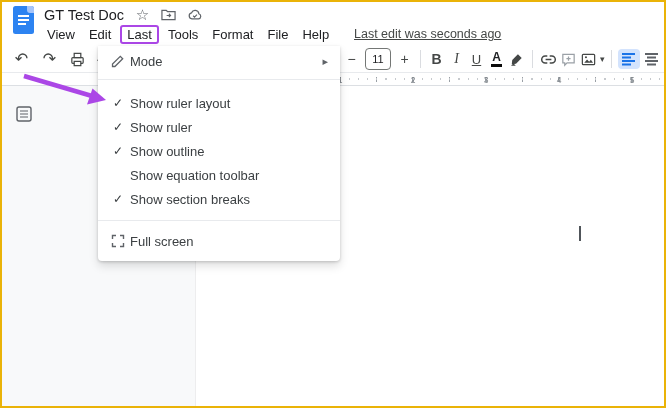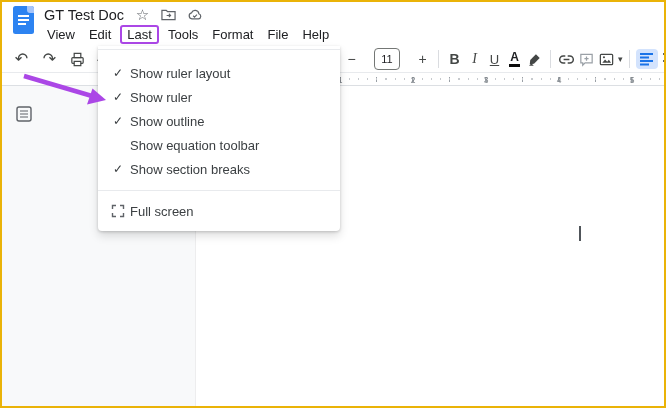--- a/index.html
+++ b/index.html
@@ -30,21 +30,21 @@
   
   .toolbar { position:absolute; left:0; top:44px; right:0; height:27px; background:#fff;
              border-bottom:1px solid #e8eaed; }
   .tb-left { position:absolute; left:10px; top:3px; display:flex; gap:9px; align-items:center; }
   .tb-right { position:absolute; left:340px; top:2px; display:flex; gap:1px; align-items:center; height:22px; }
   .tbtn { min-width:19px; height:20px; display:flex; align-items:center; justify-content:center;
           color:#444746; font-size:14px; border-radius:3px; position:relative; }
   .glyph-undo, .glyph-redo { font-size:16px; line-height:1; }
   .size-box { width:26px; height:22px; border:1px solid #747775; border-radius:4px;
               display:flex; align-items:center; justify-content:center; font-size:11px;
-              color:#202124; margin:0 12px; }
+              color:#202124; margin:0 3px; }
   .b-bold { font-weight:bold; font-size:14px; }
   .b-italic { font-style:italic; font-family:"Liberation Serif", serif; font-size:14px; }
   .b-under { text-decoration:underline; font-size:13px; }
   .a-color { display:flex; flex-direction:column; align-items:center; line-height:1; }
   .a-color .letter { font-size:12px; font-weight:bold; color:#202124; }
   .a-color .bar { width:11px; height:3px; background:#0a0a0a; margin-top:1px; }
   .tb-div { width:1px; height:18px; background:#dadce0; margin:0 5px; }
   .align { width:22px; height:20px; display:flex; align-items:center; justify-content:center; border-radius:4px; }
   .align.active { background:#d3e3fd; }
   .caret { font-size:9px; color:#444746; margin-left:1px; }
@@ -124,20 +124,21 @@
 
     <nav class="menubar">
       <span class="mitem">View</span>
       <span class="mitem">Edit</span>
       <span class="mitem view-boxed">Last</span>
       <span class="mitem">Tools</span>
       <span class="mitem">Format</span>
       <span class="mitem">File</span>
       <span class="mitem">Help</span>
     </nav>
+    <span class="last-edit">Last edit was seconds ago</span>
   </div>
 
   <div class="toolbar">
     <div class="tb-left">
       <span class="tbtn glyph-undo">↶</span>
       <span class="tbtn glyph-redo">↷</span>
       <span class="tbtn">
         <svg class="sico" width="17" height="17" viewBox="0 0 18 18">
           <rect x="3" y="7" width="12" height="6" rx="1" fill="none" stroke="#444746" stroke-width="1.3"></rect>
           <rect x="5.5" y="2.5" width="7" height="4.5" fill="none" stroke="#444746" stroke-width="1.3"></rect>
@@ -228,20 +229,29 @@
     </div>
     <span class="outline-btn">
       <svg class="sico" width="18" height="18" viewBox="0 0 18 18">
         <rect x="2" y="2" width="14" height="14" rx="2" fill="none" stroke="#5f6368" stroke-width="1.4"></rect>
         <path d="M5 6h8M5 9h8M5 12h8" stroke="#5f6368" stroke-width="1.2"></path>
       </svg>
     </span>
   </div>
 
   <div class="vmenu">
+    <div class="vm-row vm-mode">
+      <span class="vm-ic">
+        <svg class="sico" width="16" height="16" viewBox="0 0 16 16">
+          <path d="M2.5 13.5v-2.4l7.8-7.8 2.4 2.4-7.8 7.8z" fill="none" stroke="#5f6368" stroke-width="1.3"></path>
+        </svg>
+      </span>
+      <span class="vm-label">Mode</span>
+      <span class="vm-subarrow">▸</span>
+    </div>
     <div class="vm-sep"></div>
     <div style="height:8px"></div>
 
     <div class="vm-row vm-item">
       <span class="vm-check" style="visibility: visible;">✓</span>
       <span class="vm-label">Show ruler layout</span>
       <span class="vm-shortcut"></span>
     </div>
     <div class="vm-row vm-item">
       <span class="vm-check" style="visibility: visible;">✓</span>

